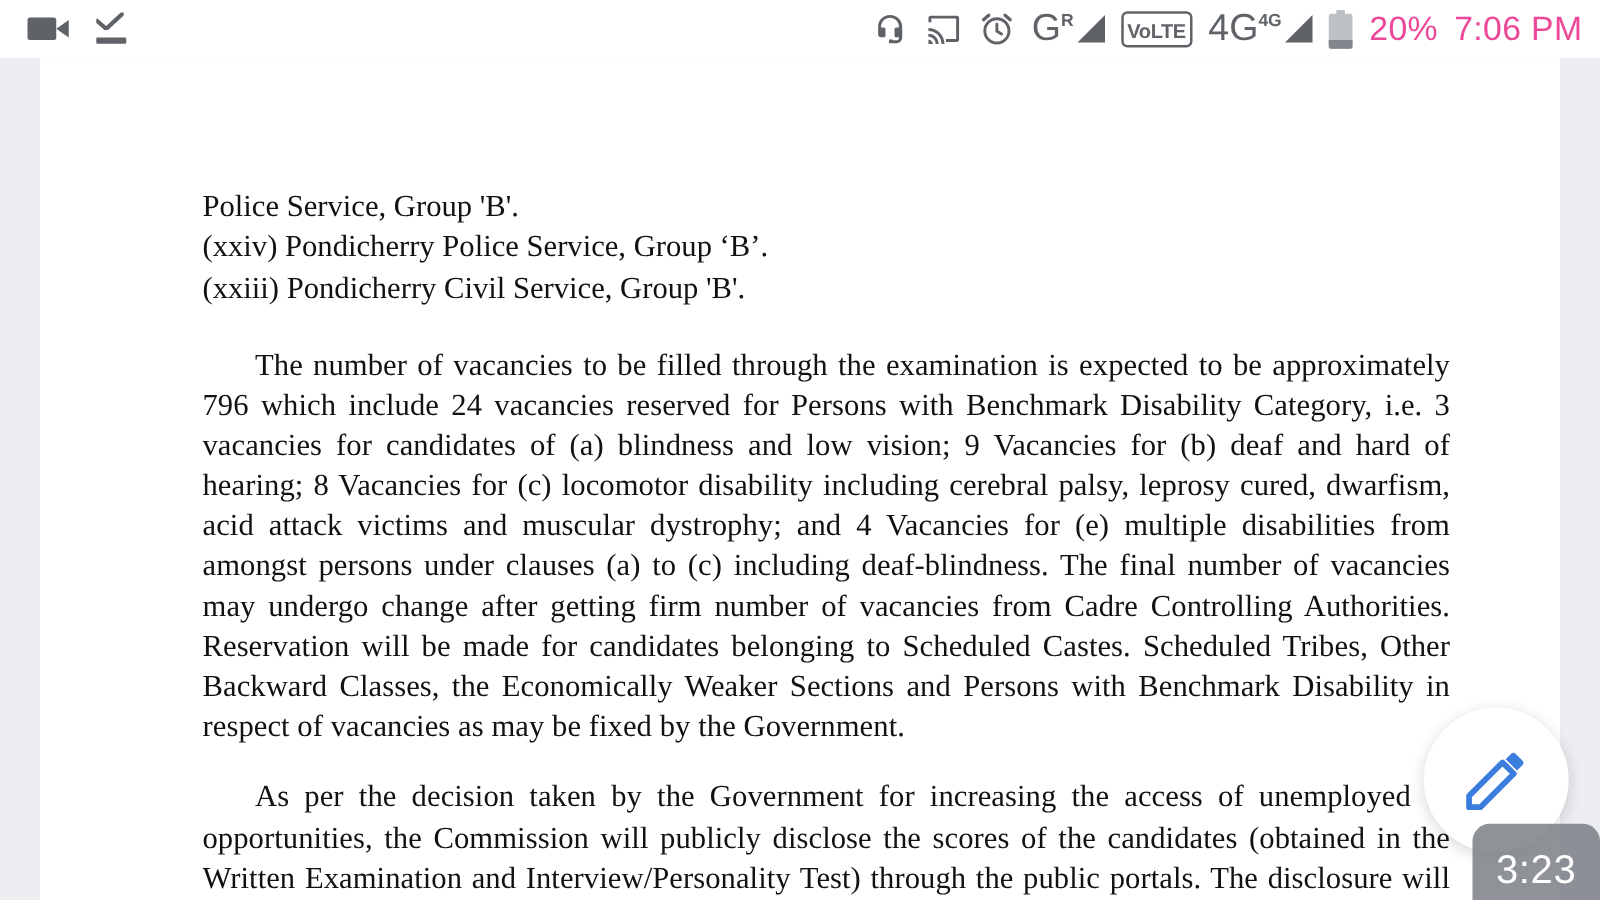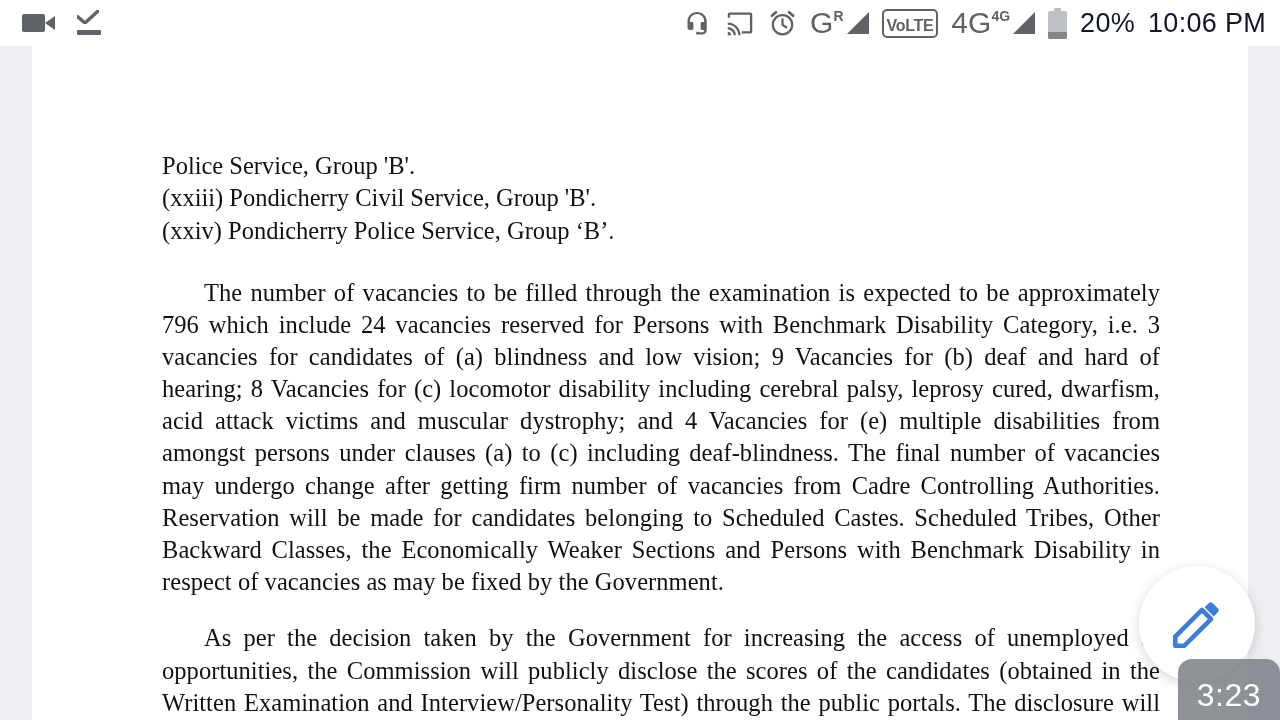--- a/index.html
+++ b/index.html
@@ -82,21 +82,21 @@
   }
   .check-ul .bar {
     position: absolute;
     left: 3px; bottom: 1px;
     width: 24px; height: 5px;
     background: #5f6368;
     border-radius: 1px;
   }
 
   .sb-text {
-    color: #0f172a;
+    color: #ec4899;
     font-size: 27px;
     font-weight: 500;
     letter-spacing: 0.3px;
     white-space: nowrap;
   }
 
   
   .net-group {
     display: flex;
     align-items: center;
@@ -305,32 +305,32 @@
       <span class="sig-tri"></span>
     </span>
 
     <span class="battery">
       <span class="nub"></span>
         <span class="shell"></span>
         <span class="fill"></span>
     </span>
 
     <span class="sb-text">20%</span>
-    <span class="sb-text">10:06 PM</span>
+    <span class="sb-text">7:06 PM</span>
   </div>
 </div>
 
 <div class="doc-area">
   <div class="page">
     <div class="page-inner">
 
       <div class="lines-block">
         <div class="ln">Police Service, Group 'B'.</div>
+        <div class="ln">(xxiv) Pondicherry Police Service, Group ‘B’.</div>
         <div class="ln">(xxiii) Pondicherry Civil Service, Group 'B'.</div>
-        <div class="ln">(xxiv) Pondicherry Police Service, Group ‘B’.</div>
       </div>
 
       <p class="para"><span class="indent"></span><span>The number of vacancies to be filled through the examination is expected to be approximately 796 which include 24 vacancies reserved for Persons with Benchmark Disability Category, i.e.   3 vacancies for candidates of   (a) blindness and low vision; 9 Vacancies for (b) deaf and hard of hearing; 8 Vacancies for (c) locomotor disability including cerebral palsy, leprosy cured, dwarfism, acid attack victims and muscular dystrophy; and 4 Vacancies for (e) multiple disabilities from amongst persons under clauses (a) to (c) including deaf-blindness. The final number of vacancies may undergo change after getting firm number of vacancies from Cadre Controlling Authorities. Reservation will be made for candidates belonging to Scheduled Castes. Scheduled Tribes, Other Backward Classes, the Economically Weaker Sections and Persons with Benchmark Disability in respect of vacancies as may be fixed by the Government.</span></p>
 
       <p class="para clipped"><span class="indent"></span><span>As per the decision taken by the Government for increasing the access of unemployed to opportunities, the Commission will publicly disclose the scores of the candidates (obtained in the Written Examination and Interview/Personality Test) through the public portals. The disclosure will be made in respect of only those willing candidates who will appear in the</span></p>
 
     </div>
   </div>
 
   <div class="fab">

